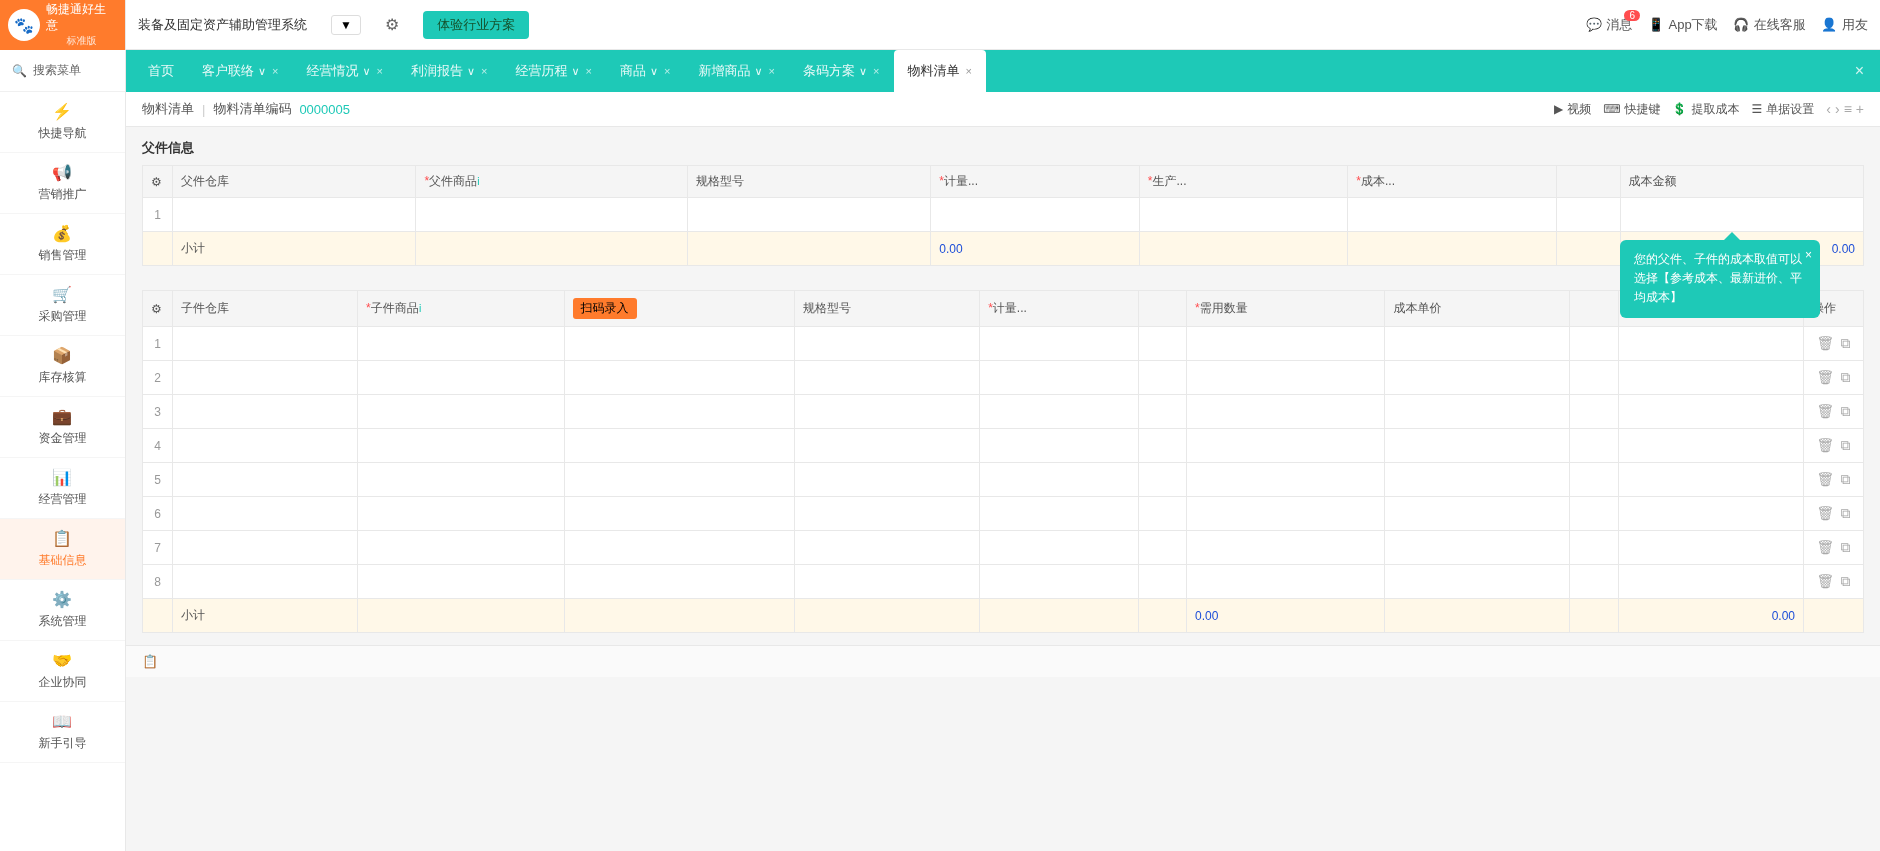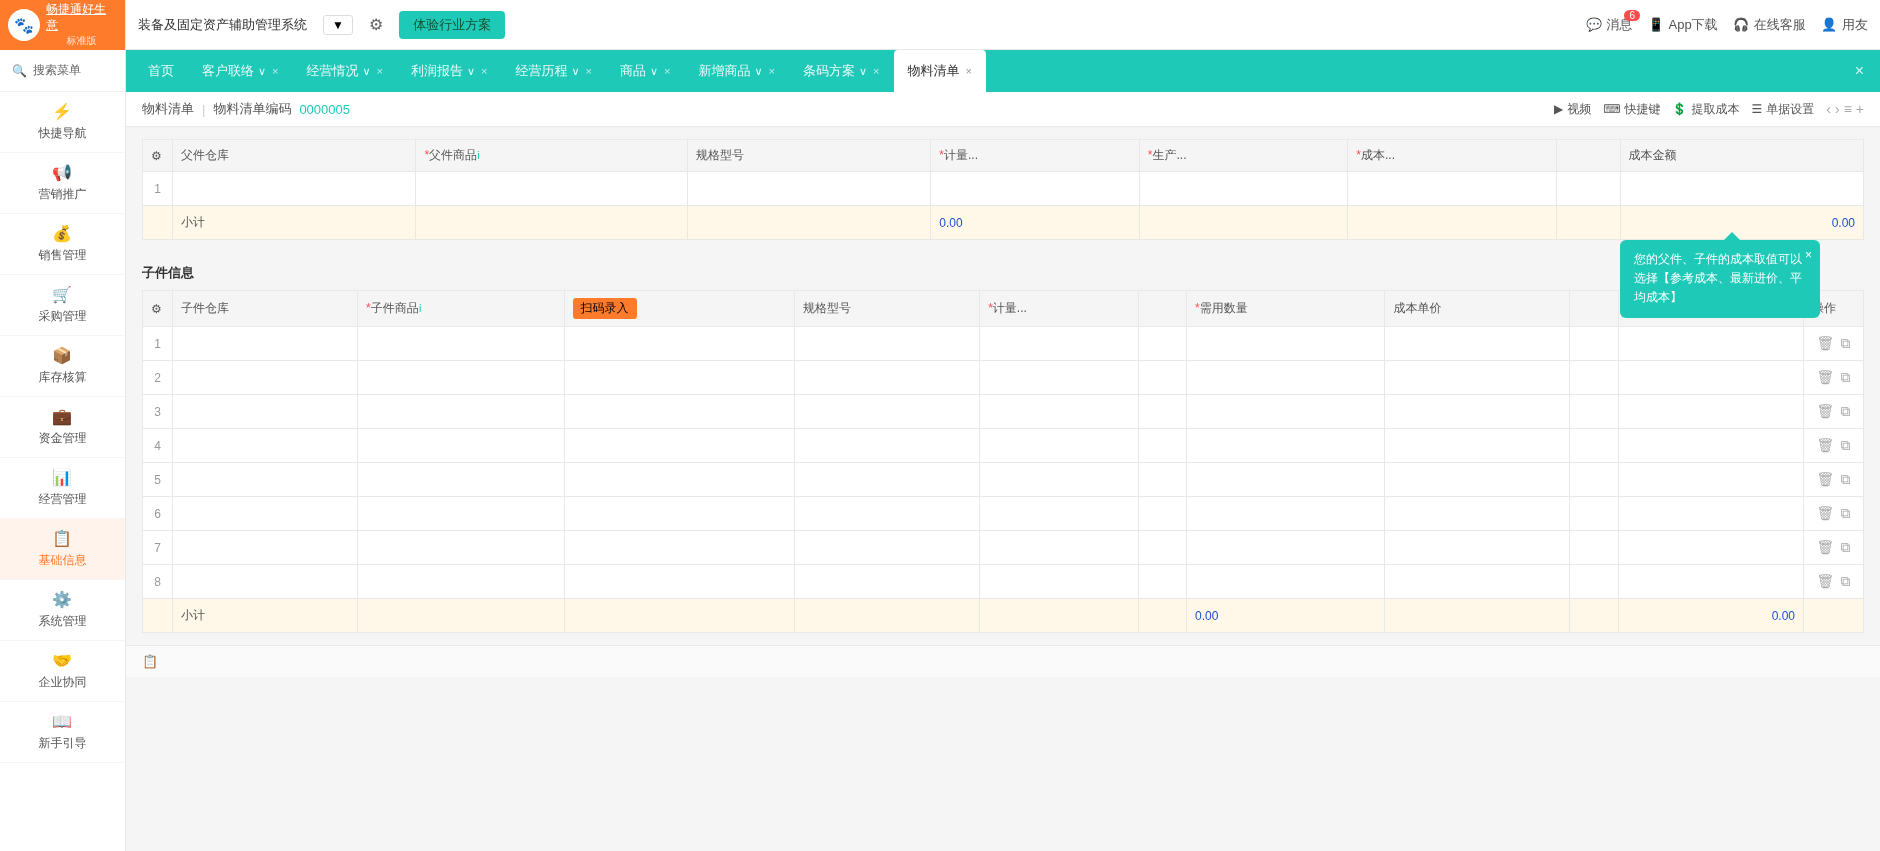--- a/index.html
+++ b/index.html
@@ -27,21 +27,21 @@
       height: 32px;
       background: #fff;
       border-radius: 50%;
       display: flex;
       align-items: center;
       justify-content: center;
       font-size: 16px;
       color: #ff7b2c;
       flex-shrink: 0;
     }
-    .logo-text { color: #fff; font-size: 12px; line-height: 1.3; text-decoration: underline; }
+    .logo-text { color: #fff; font-size: 12px; line-height: 1.3; }
     .logo-sub { font-size: 10px; color: rgba(255,255,255,0.8); text-align: center; }
 
     .sidebar-search {
       padding: 8px;
       border-bottom: 1px solid #f0f0f0;
     }
     .sidebar-search-btn {
       width: 100%;
       background: none;
       border: none;
@@ -72,21 +72,21 @@
     .main { flex: 1; display: flex; flex-direction: column; overflow: hidden; }
 
     
     .topbar {
       background: #fff;
       border-bottom: 1px solid #e8e8e8;
       display: flex;
       align-items: center;
       padding: 4px 12px;
       height: 50px;
-      gap: 16px;
+      gap: 24px;
     }
     .topbar-system-name { color: #333; font-size: 13px; }
     .topbar-dropdown { border: 1px solid #ddd; border-radius: 3px; padding: 2px 8px; cursor: pointer; font-size: 12px; display: flex; align-items: center; gap: 4px; }
     .topbar-gear { cursor: pointer; color: #666; font-size: 16px; }
     .topbar-trial {
       background: #1ec9b7;
       color: #14532d;
       padding: 5px 14px;
       border-radius: 4px;
       cursor: pointer;
@@ -390,20 +390,21 @@
       </div>
     </div>
 
     <div class="tooltip-box">
       <div class="tooltip-arrow"></div>
       <span class="close-btn">×</span>
       <span>您的父件、子件的成本取值可以选择【参考成本、最新进价、平均成本】</span>
     </div>
 
     <div class="section">
+      <div class="section-title">父件信息</div>
       <table class="data-table">
         <thead>
           <tr>
             <th class="col-gear">⚙</th>
             <th>父件仓库</th>
             <th><span class="required">*</span>父件商品<span style="color:#1ec9b7;font-size:11px;">ℹ</span></th>
             <th>规格型号</th>
             <th><span class="required">*</span>计量...</th>
             <th><span class="required">*</span>生产...</th>
             <th><span class="required">*</span>成本...</th>
@@ -432,21 +433,20 @@
             <td></td>
             <td></td>
             <td></td>
             <td class="value" style="text-align:right;">0.00</td>
           </tr>
         </tbody>
       </table>
     </div>
 
     <div class="section">
-      <div class="section-title">子件信息</div>
       <table class="data-table">
         <thead>
           <tr>
             <th class="col-gear">⚙</th>
             <th>子件仓库</th>
             <th><span class="required">*</span>子件商品<span style="color:#1ec9b7;font-size:11px;">ℹ</span></th>
             <th><button class="scan-btn">扫码录入</button></th>
             <th>规格型号</th>
             <th><span class="required">*</span>计量...</th>
             <th></th>

